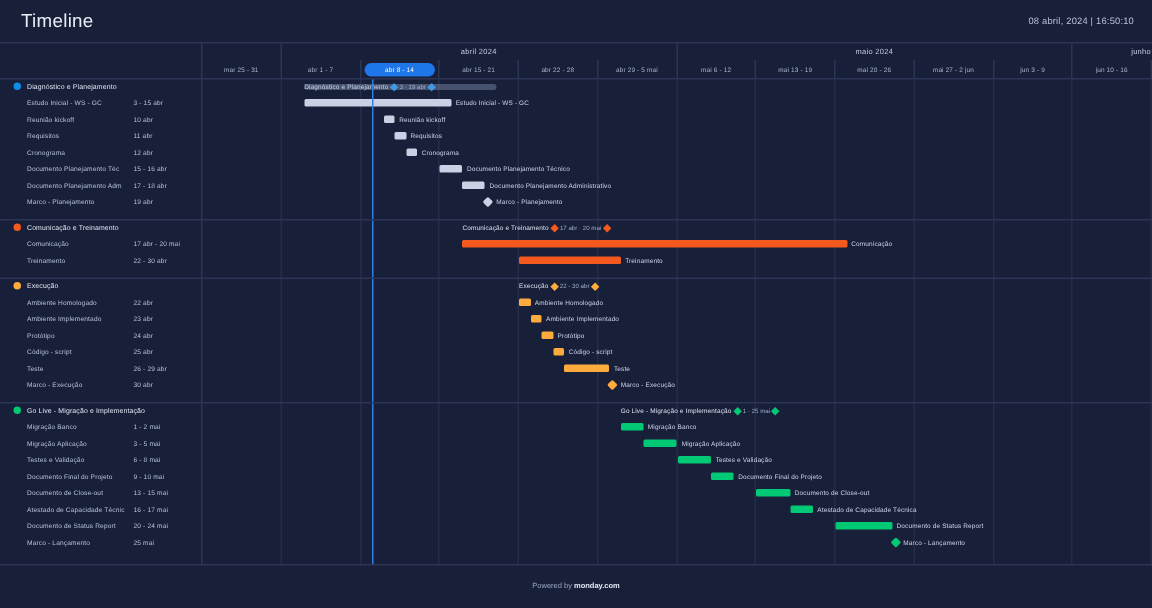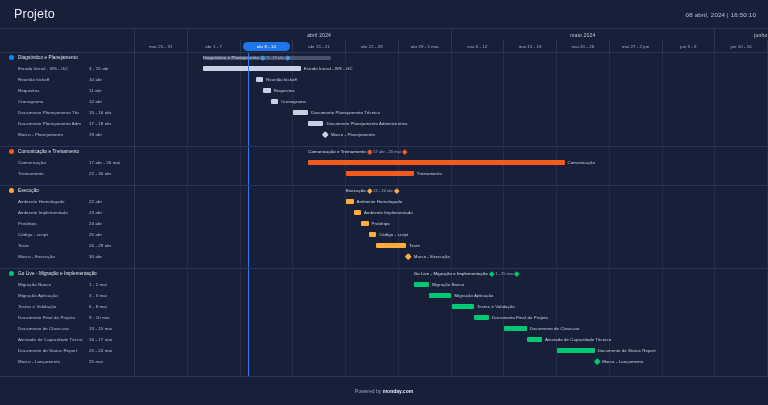--- a/index.html
+++ b/index.html
@@ -74,21 +74,21 @@
   .footer { height:27px; display:flex; align-items:center; justify-content:center; }
   .footer .pw { font-size:5px; color:#9aa5c2; }
   .footer .pw b { color:#e6ebf8; font-weight:bold; }
 </style>
 </head>
 <body>
 
 <div class="app">
 
   <div class="topbar">
-    <div class="app-title">Projeto</div>
+    <div class="app-title">Timeline</div>
     <div class="timestamp">08 abril, 2024 | 16:50:10</div>
   </div>
 
   <div class="frame">
     <div class="hdr-months" id="hdr-months">
         <div class="lane-left"></div>
         <div class="month-cell" style="width: 52.75px; flex: 0 0 52.75px;"></div>
         <div class="month-cell" style="width: 263.75px; flex: 0 0 263.75px;">abril 2024</div>
         <div class="month-cell" style="width: 263.75px; flex: 0 0 263.75px;">maio 2024</div>
         <div class="month-cell" style="width: 105.5px; flex: 0 0 105.5px;">junho 2024</div>

